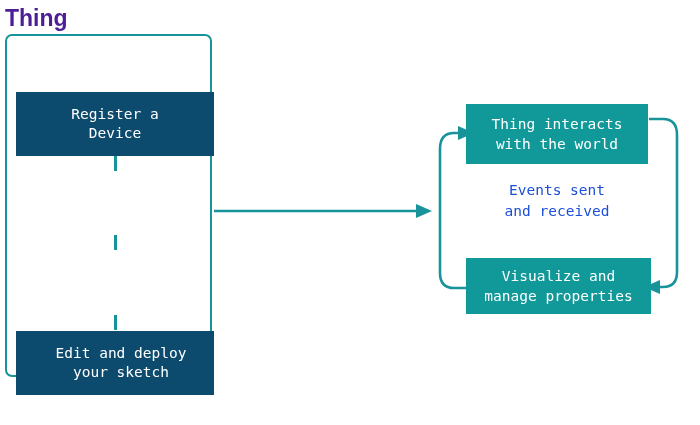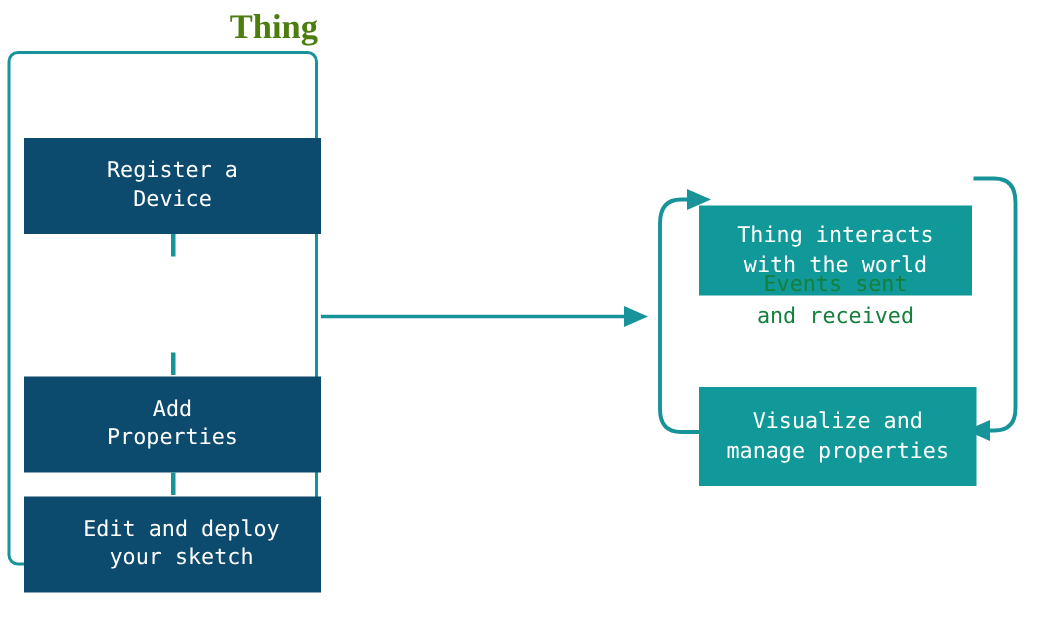--- a/index.html
+++ b/index.html
@@ -21,23 +21,23 @@
     width: 700px;
     height: 425px;
   }
 
   
   .thing-title {
     position: absolute;
     left: 5px;
     top: 4px;
     width: 207px;
-    text-align: right;
-    color: #4d7c0f;
-    font-family: Liberation Serif, serif;
+    text-align: left;
+    color: #4c1d95;
+    font-family: Liberation Sans, sans-serif;
     font-weight: bold;
     font-size: 23px;
     letter-spacing: 0px;
     line-height: 28px;
     white-space: nowrap;
   }
 
   .thing-container {
     position: absolute;
     left: 5px;
@@ -105,36 +105,35 @@
     align-items: center;
     justify-content: center;
     text-align: center;
     white-space: pre-line;
   }
   .cycle-top {
     left: 466px;
     top: 104px;
     width: 182px;
     height: 60px;
-    margin-top: 33px;
   }
   .cycle-bottom {
     left: 466px;
     top: 258px;
     width: 185px;
-    height: 66px;
+    height: 56px;
   }
 
   .cycle-caption {
     position: absolute;
     left: 466px;
     top: 180px;
     width: 182px;
     text-align: center;
-    color: #15803d;
+    color: #1d4ed8;
     font-family: "DejaVu Sans Mono", monospace;
     font-size: 14.5px;
     line-height: 21px;
     white-space: pre-line;
   }
 
   .cycle-arrows {
     position: absolute;
     left: 430px;
     top: 95px;
@@ -152,22 +151,20 @@
   <div class="thing-container">
 
     <div class="step-box step-1">Register a
 Device</div>
 
     <div class="step-connector conn-1"></div>
 
 
     <div class="step-connector conn-2"></div>
 
-    <div class="step-box step-3">Add
-Properties</div>
 
     <div class="step-connector conn-3"></div>
 
     <div class="step-box step-4">Edit and deploy
 your sketch</div>
 
   </div>
 
   <svg class="bridge-arrow" viewBox="0 0 225 30">
     <line x1="2" y1="15" x2="206" y2="15" stroke="#18939a" stroke-width="2.4"></line>

